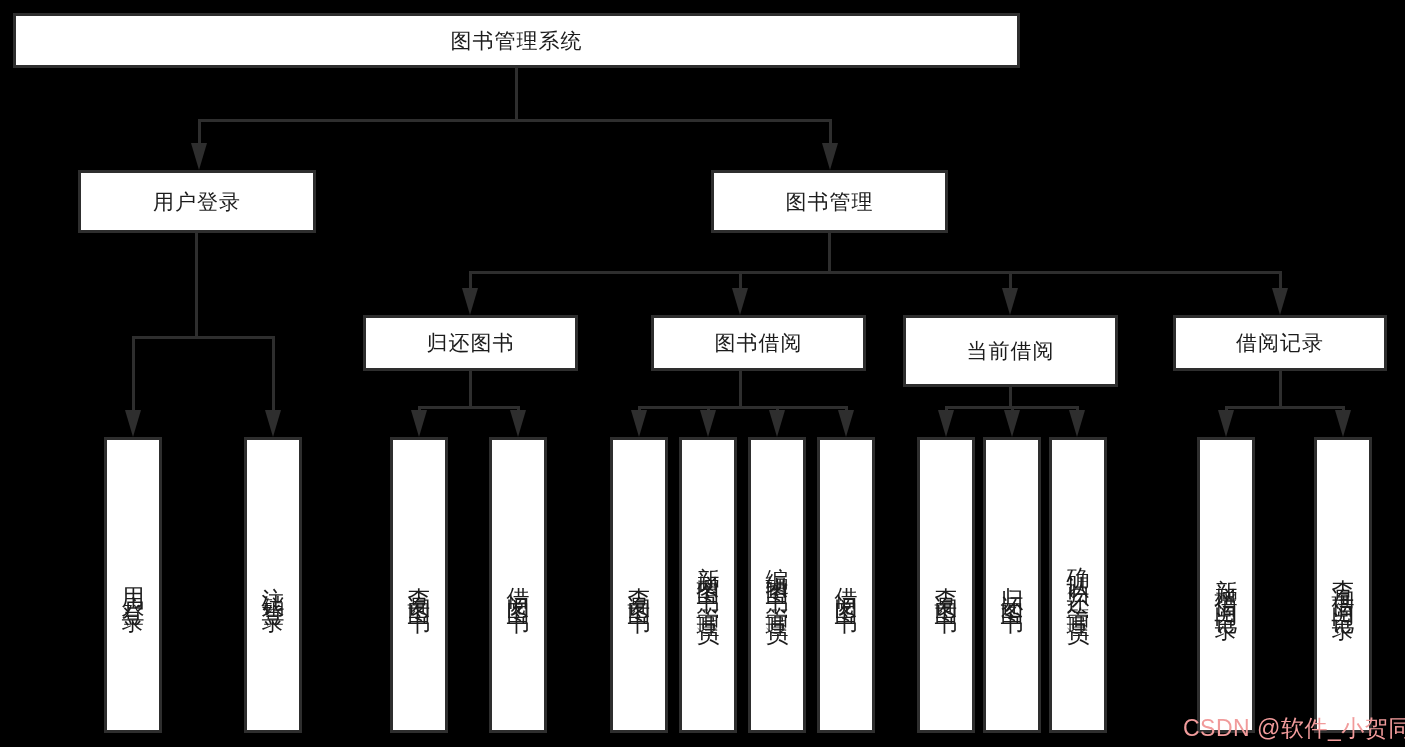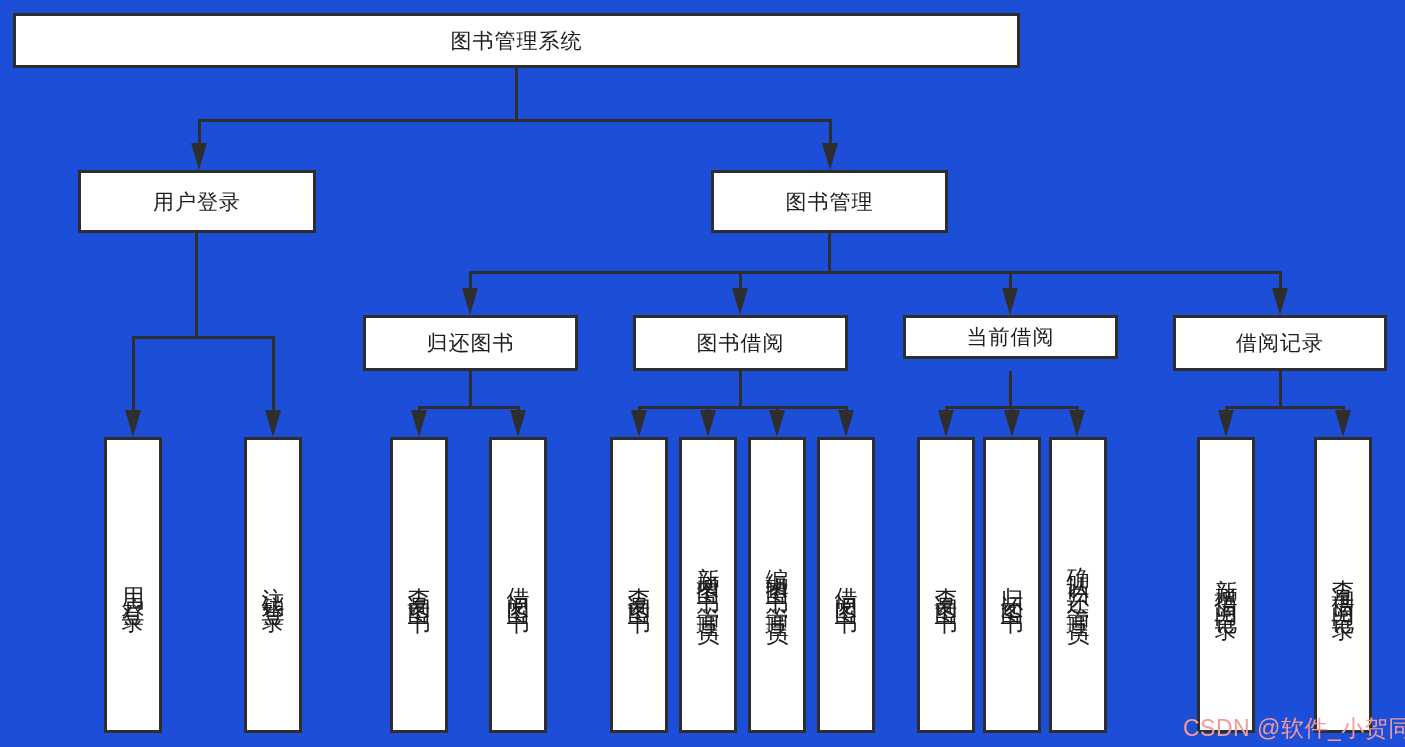--- a/index.html
+++ b/index.html
@@ -1,19 +1,19 @@
 <!DOCTYPE html>
 <html><head>
 <meta charset="utf-8">
 <style>
   html,body{margin:0;padding:0;background:#ffffff;}
   #canvas{
     position:relative;
     width:1405px;height:747px;
-    background:#1d4ed8;
+    background:#000000;
     font-family:"Liberation Sans","DejaVu Sans",sans-serif;
     overflow:hidden;
   }
   .node{
     position:absolute;
     box-sizing:border-box;
     background:#ffffff;
     border:3px solid #2e2e2e;
     display:flex;
     align-items:center;
@@ -122,24 +122,24 @@
   <div class="node hnode" style="left:78px;top:170px;width:238px;height:63px;">
     <span>用户登录</span>
   </div>
   <div class="node hnode" style="left:711px;top:170px;width:237px;height:63px;">
     <span>图书管理</span>
   </div>
 
   <div class="node hnode" style="left:363px;top:315px;width:215px;height:56px;">
     <span>归还图书</span>
   </div>
-  <div class="node hnode" style="left:633px;top:315px;width:215px;height:56px;font-family:Liberation Mono, monospace;">
+  <div class="node hnode" style="left:651px;top:315px;width:215px;height:56px;font-family:Liberation Mono, monospace;">
     <span>图书借阅</span>
   </div>
-  <div class="node hnode" style="left:903px;top:315px;width:215px;height:44px;">
+  <div class="node hnode" style="left:903px;top:315px;width:215px;height:72px;">
     <span>当前借阅</span>
   </div>
   <div class="node hnode" style="left:1173px;top:315px;width:214px;height:56px;">
     <span>借阅记录</span>
   </div>
 
   <div class="node leaf" style="left:104px;">
     <span class="vtext">用户登录</span>
   </div>
   <div class="node leaf" style="left:244px;">

